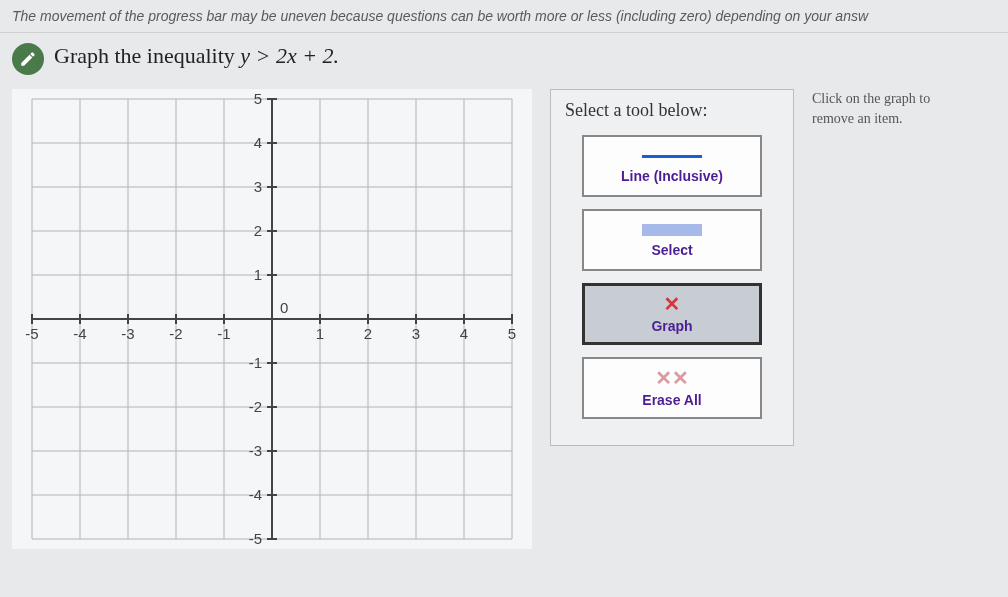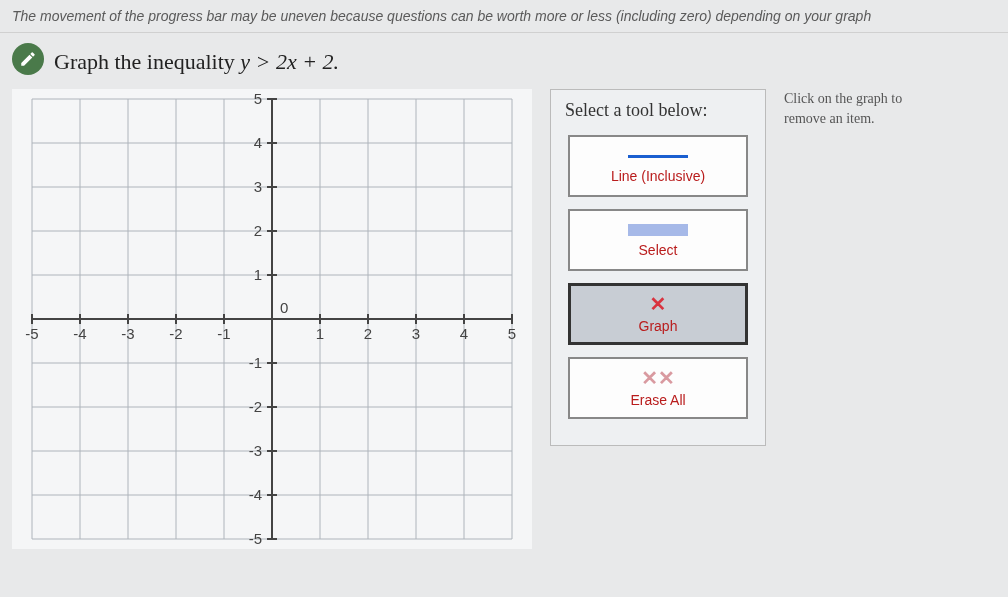--- a/index.html
+++ b/index.html
@@ -14,21 +14,21 @@
     .progress-note {
       padding: 8px 12px;
       font-size: 14px;
       color: #5a5a5a;
       font-style: italic;
       background: #e8e9ea;
       border-bottom: 1px solid #d0d0d0;
     }
     .question-row {
       display: flex;
-      align-items: flex-end;
+      align-items: flex-start;
       padding: 10px 12px 4px 12px;
       gap: 10px;
     }
     .pencil-icon {
       width: 32px;
       height: 32px;
       background: #4a7a4a;
       border-radius: 50%;
       display: flex;
       align-items: center;
@@ -62,21 +62,21 @@
       fill: #444;
     }
     .grid-line { stroke: #aeb4bb; stroke-width: 1; }
     .axis-line { stroke: #444; stroke-width: 2; }
     .tick { stroke: #444; stroke-width: 2; }
 
     .tools-panel {
       border: 1px solid #bbb;
       background: #eef0f2;
       padding: 10px 14px 14px 14px;
-      width: 216px;
+      width: 244px;
       flex-shrink: 0;
     }
     .tools-title {
       font-family: 'Times New Roman', serif;
       font-size: 18px;
       color: #333;
       margin-bottom: 14px;
     }
     .tool-btn {
       display: flex;
@@ -90,21 +90,22 @@
       margin: 0 auto 12px auto;
       cursor: pointer;
       gap: 4px;
     }
     .tool-btn.selected {
       background: #c8cdd4;
       border: 3px solid #333;
     }
     .tool-label {
       font-size: 14px;
-      color: #b91c1c;
+      color: #4c1d95;
+      font-weight: bold;
     }
     .tool-preview {
       width: 70px;
       height: 16px;
       display: flex;
       align-items: center;
       justify-content: center;
     }
     .line-solid {
       width: 60px;
@@ -142,21 +143,21 @@
       font-family: 'Times New Roman', serif;
       font-size: 14px;
       color: #555;
       width: 150px;
       line-height: 1.4;
     }
   </style>
 </head>
 <body>
 
-<div class="progress-note">The movement of the progress bar may be uneven because questions can be worth more or less (including zero) depending on your graph</div>
+<div class="progress-note">The movement of the progress bar may be uneven because questions can be worth more or less (including zero) depending on your answ</div>
 
 <div class="question-row">
   <div class="pencil-icon">
     <svg width="18" height="18" viewBox="0 0 24 24" fill="white">
         <path d="M3 17.25V21h3.75l11-11-3.75-3.75-11 11zM20.7 7.05a1 1 0 0 0 0-1.4l-2.35-2.35a1 1 0 0 0-1.4 0L15 5.25 18.75 9l1.95-1.95z"></path>
       </svg>
   </div>
   <div class="question-text">
     <span>Graph the inequality </span><span class="math-var">y &gt; 2x + 2.</span>
   </div>

